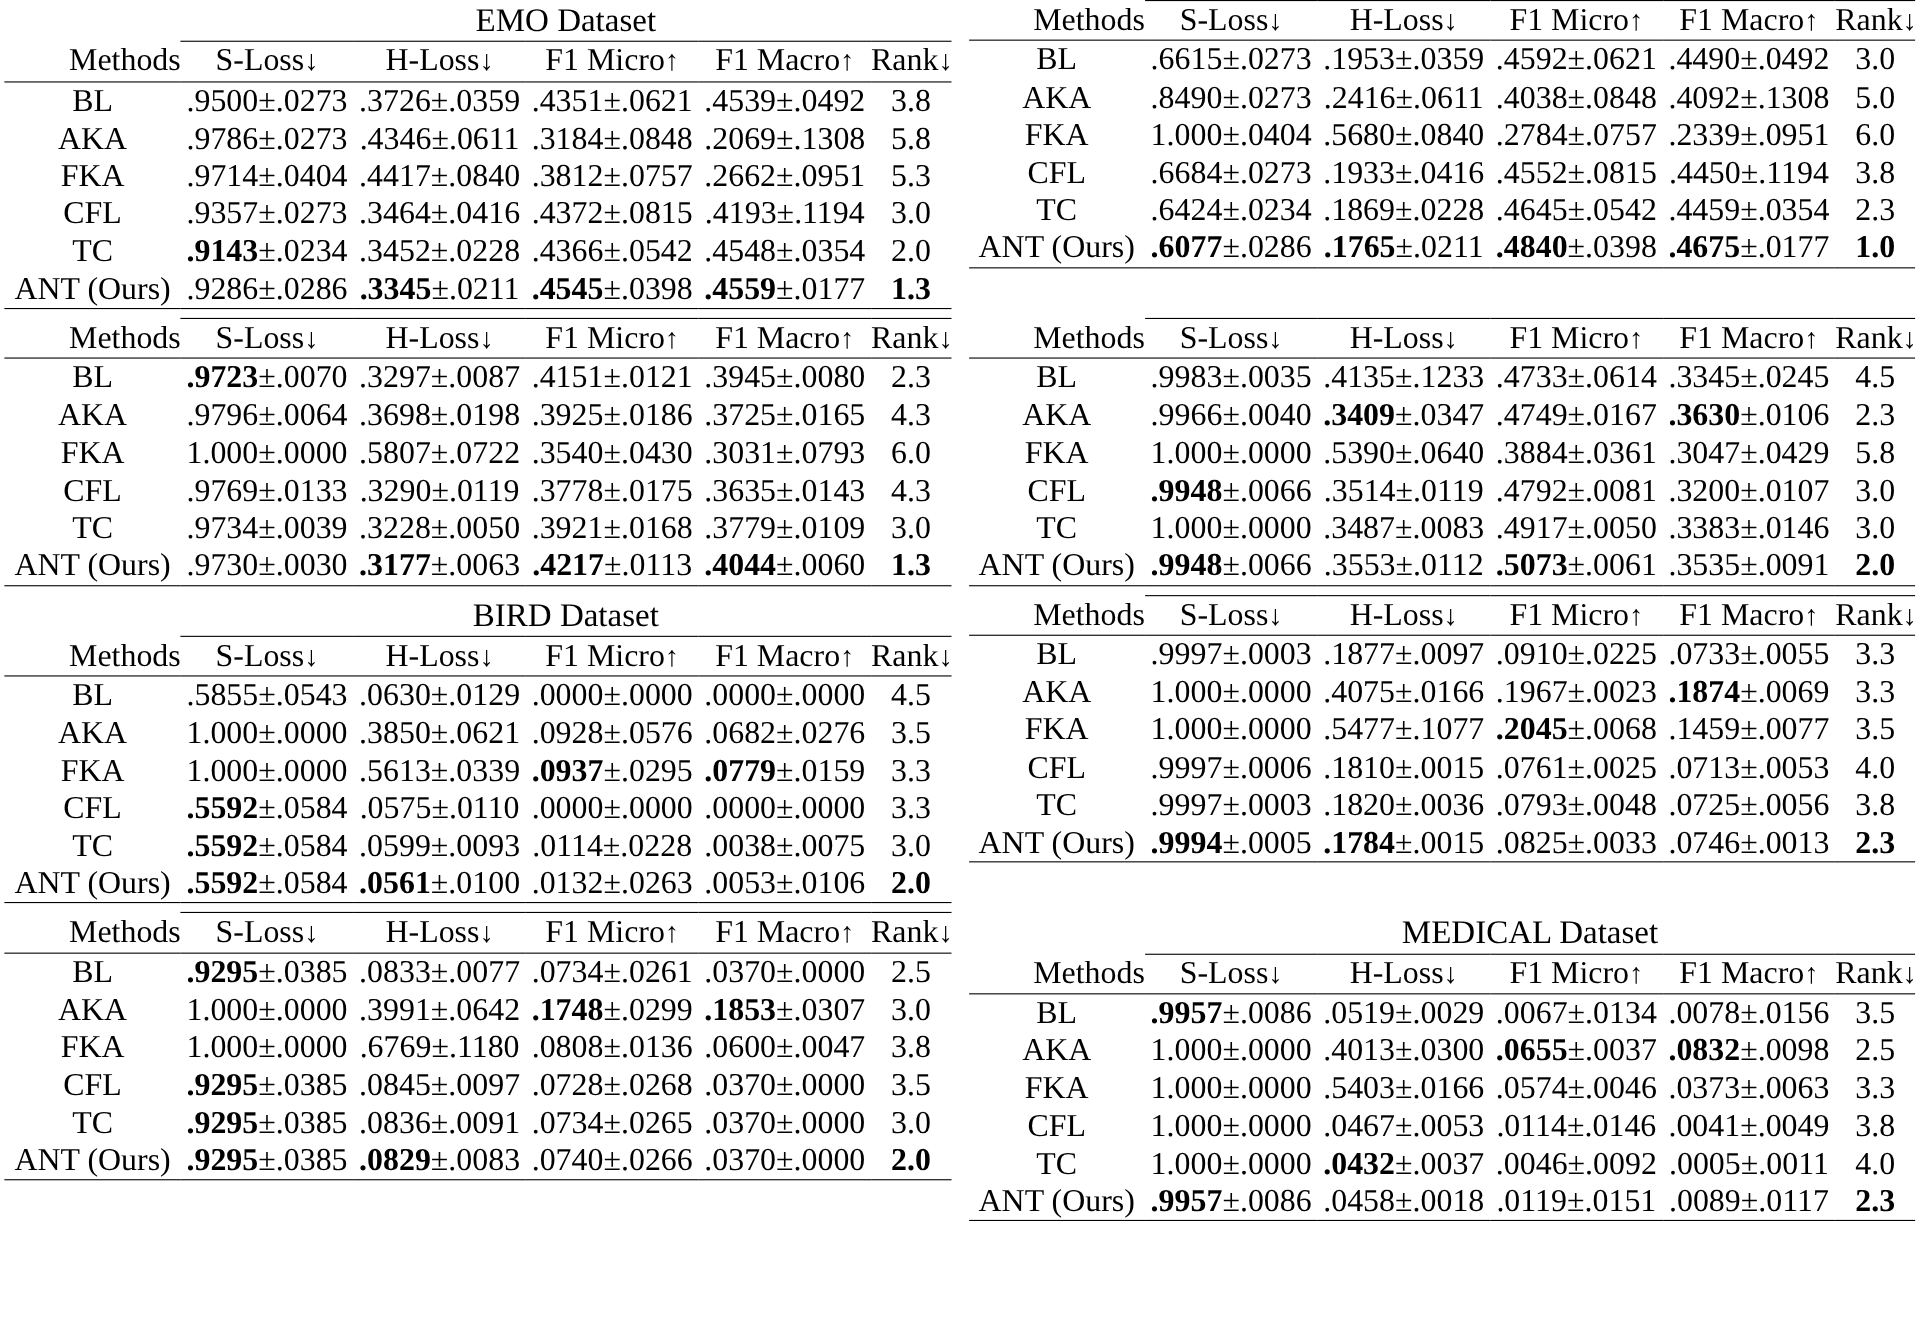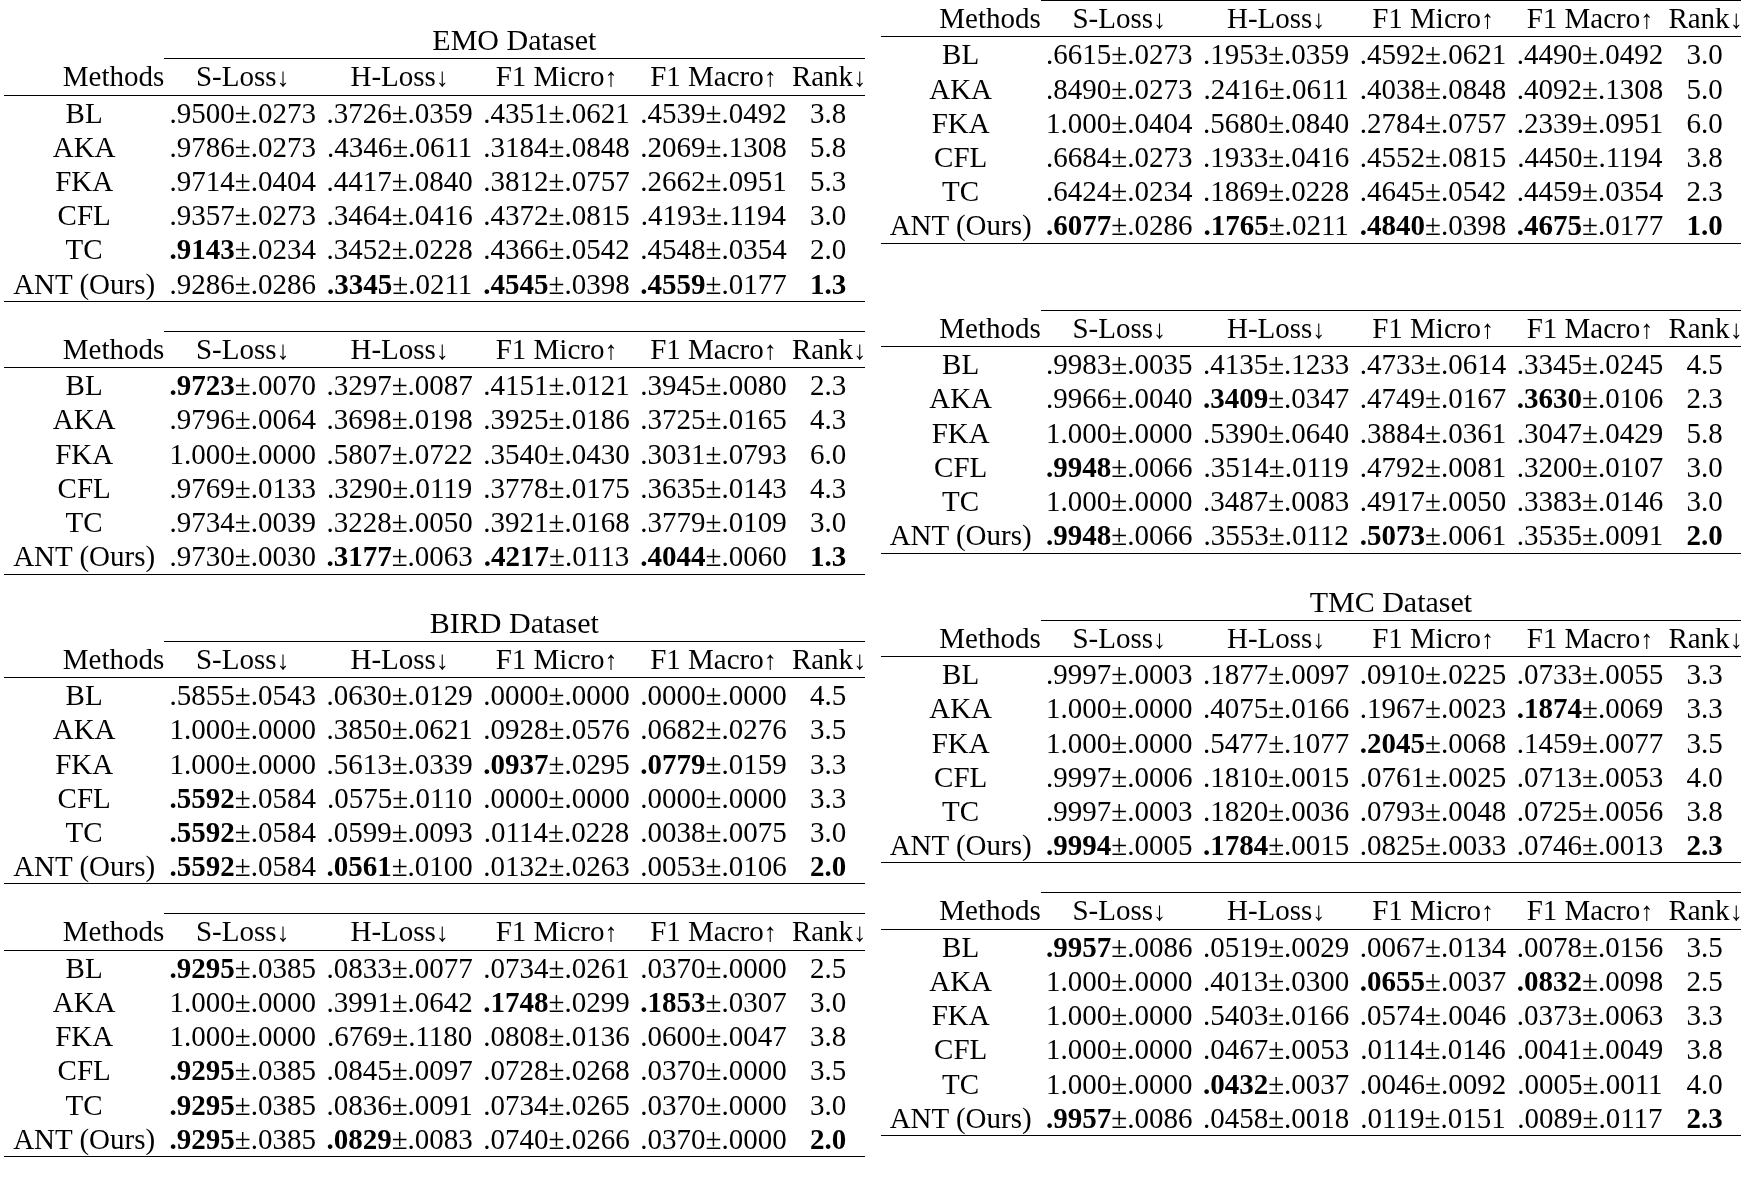--- a/index.html
+++ b/index.html
@@ -23,21 +23,21 @@
   }
   .band {
     display: flex;
     flex-direction: row;
     width: 100%;
   }
   .panel {
     width: 50%;
     box-sizing: border-box;
   }
-  .panel.left { padding-right: 8px; margin-top: 21px; }
+  .panel.left { padding-right: 8px; }
   .panel.right { padding-left: 8px; }
 
   table.dt {
     border-collapse: collapse;
     width: 100%;
     table-layout: fixed;
   }
   table.dt td, table.dt th {
     padding: 0;
     font-weight: normal;
@@ -502,24 +502,20 @@
           <table class="dt">
             <colgroup>
               <col class="c-method">
               <col class="c-metric">
               <col class="c-metric">
               <col class="c-metric">
               <col class="c-metric">
               <col class="c-rank">
             </colgroup>
             <tbody>
-              <tr class="title-row">
-                <td class="spacerleft"></td>
-                <td colspan="5">TMC Dataset</td>
-              </tr>
               <tr class="head-row rule-under-title">
                 <td class="methods-cell">Methods</td>
                 <td class="ruled"><span>S-Loss</span><span class="arrow">↓</span></td>
                 <td class="ruled"><span>H-Loss</span><span class="arrow">↓</span></td>
                 <td class="ruled"><span>F1 Micro</span><span class="arrow">↑</span></td>
                 <td class="ruled"><span>F1 Macro</span><span class="arrow">↑</span></td>
                 <td class="ruled"><span>Rank</span><span class="arrow">↓</span></td>
               </tr>
               <tr class="data-row rule-mid">
                 <td class="method-cell">BL</td>
@@ -665,20 +661,24 @@
           <table class="dt">
             <colgroup>
               <col class="c-method">
               <col class="c-metric">
               <col class="c-metric">
               <col class="c-metric">
               <col class="c-metric">
               <col class="c-rank">
             </colgroup>
             <tbody>
+              <tr class="title-row">
+                <td class="spacerleft"></td>
+                <td colspan="5">MEDICAL Dataset</td>
+              </tr>
               <tr class="head-row rule-under-title">
                 <td class="methods-cell">Methods</td>
                 <td class="ruled"><span>S-Loss</span><span class="arrow">↓</span></td>
                 <td class="ruled"><span>H-Loss</span><span class="arrow">↓</span></td>
                 <td class="ruled"><span>F1 Micro</span><span class="arrow">↑</span></td>
                 <td class="ruled"><span>F1 Macro</span><span class="arrow">↑</span></td>
                 <td class="ruled"><span>Rank</span><span class="arrow">↓</span></td>
               </tr>
               <tr class="data-row rule-mid">
                 <td class="method-cell">BL</td>

